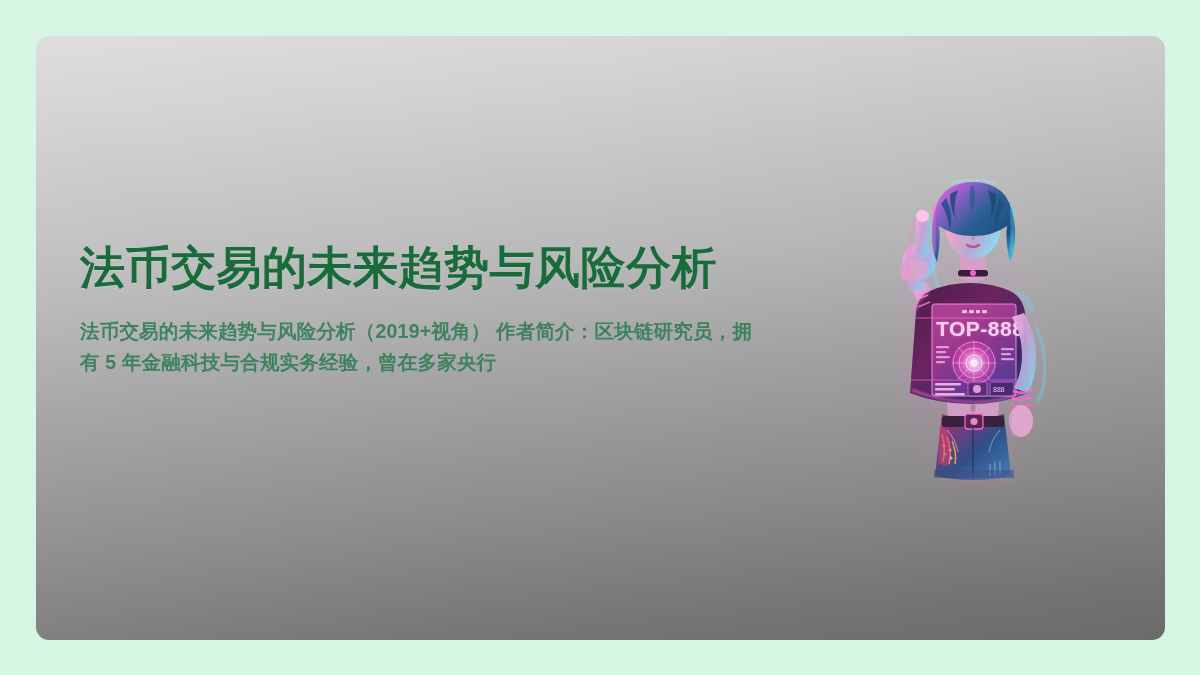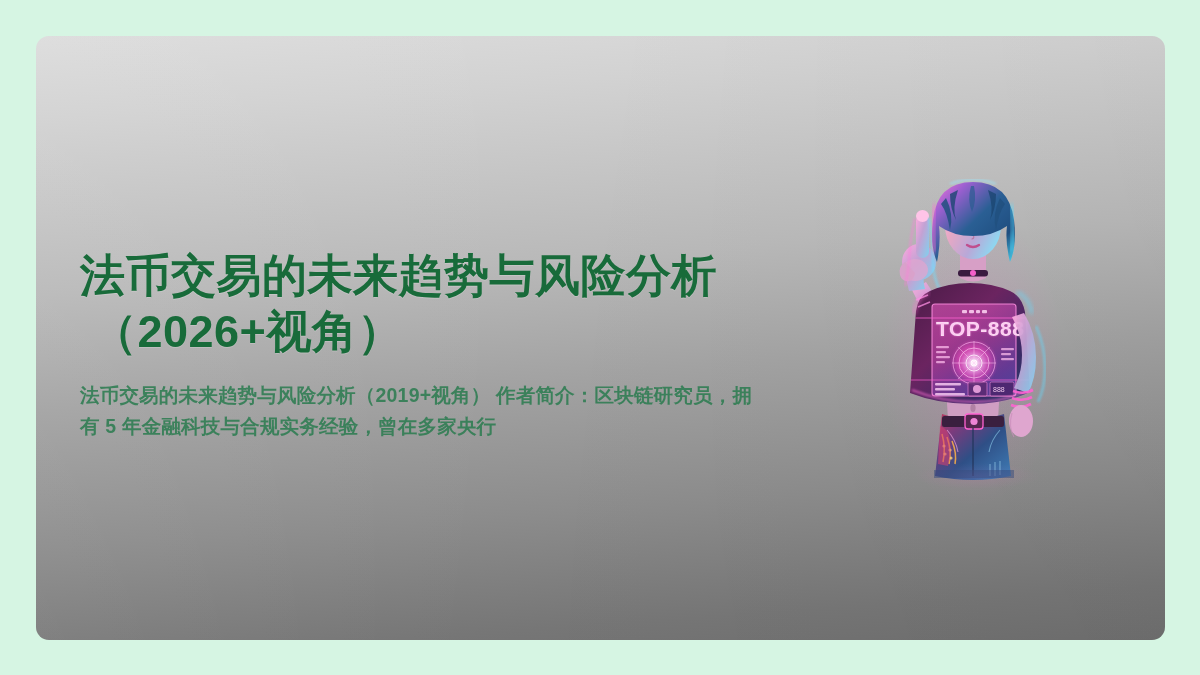--- a/index.html
+++ b/index.html
@@ -28,21 +28,21 @@
   #panel:after{
     content:"";
     position:absolute; inset:0;
     background:linear-gradient(100deg, rgba(255,255,255,.055) 0%, rgba(255,255,255,0) 45%, rgba(0,0,0,.035) 100%);
     pointer-events:none;
   }
 
   
   #textblock {
     position:absolute;
-    left:80px; top:248px;
+    left:80px; top:240px;
     width:700px;
     z-index:5;
   }
   #title {
     color:#186b3a;
     font-size:45px;
     font-weight:bold;
     line-height:1.24;
     letter-spacing:.5px;
     text-shadow:0 1px 0 rgba(255,255,255,.18);
@@ -312,18 +312,17 @@
         <rect x="62" y="312" width="80" height="8" fill="#2e4a78" opacity=".5"></rect>
       </g>
 
       <rect x="40" y="305" width="130" height="26" fill="url(#glowG)" opacity=".2"></rect>
     </svg>
   </div>
 
   <div id="textblock">
     <h1 id="title">
       <span>法币交易的未来趋势与风险分析</span>
-      <span class="ln2">（2026+视角）</span>
     </h1>
     <p id="subtitle">法币交易的未来趋势与风险分析（2019+视角） 作者简介：区块链研究员，拥有 5 年金融科技与合规实务经验，曾在多家央行</p>
   </div>
 
 </div>
 
 </body></html>

